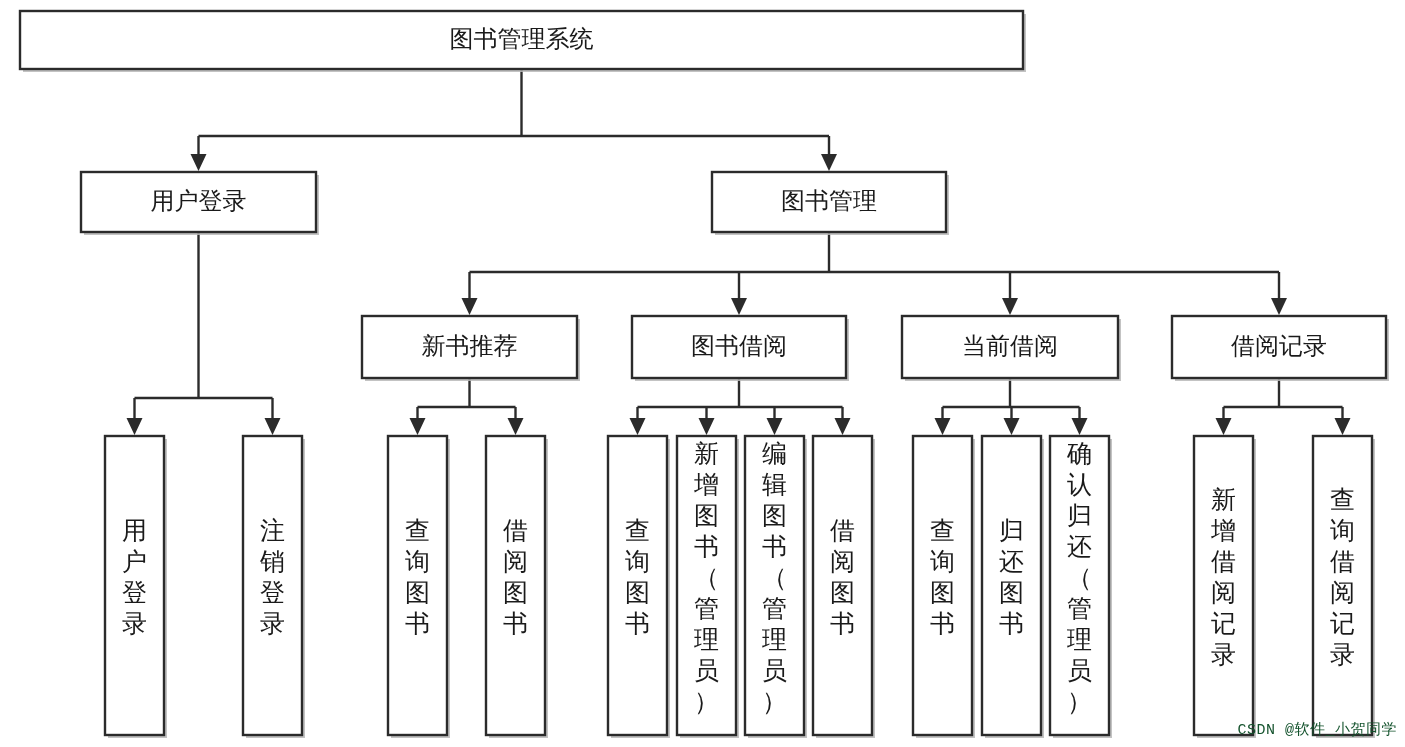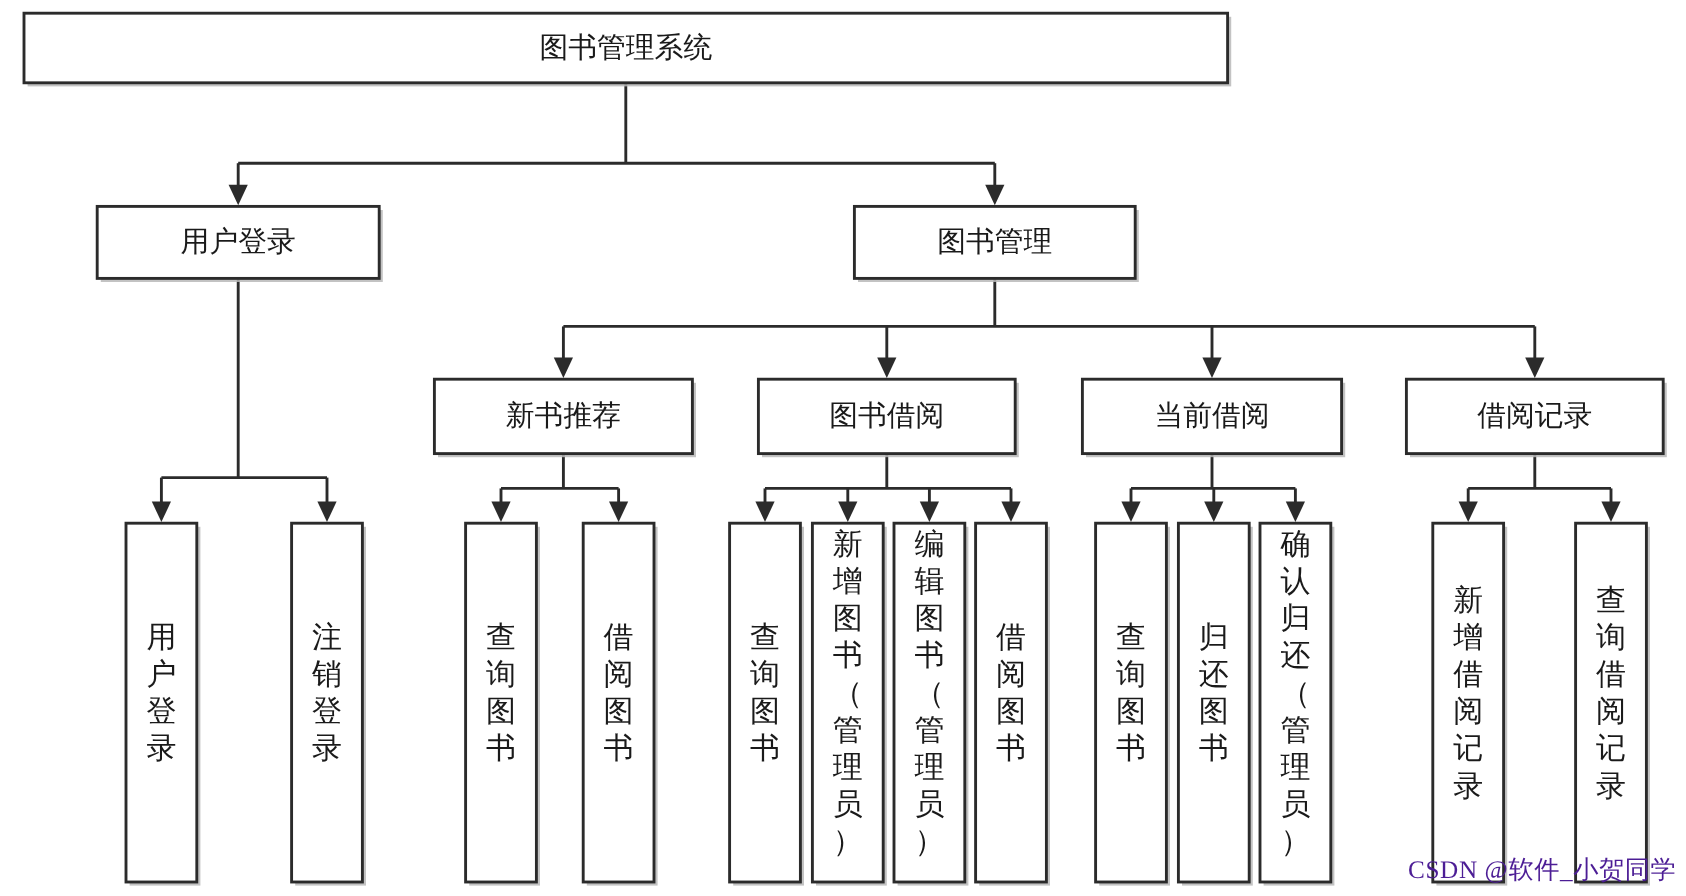--- a/index.html
+++ b/index.html
@@ -58,23 +58,23 @@
   .node-label-vertical {
     fill: #1a1a1a;
     font-family: "Liberation Sans", "DejaVu Sans", sans-serif;
     font-size: 25px;
     text-anchor: middle;
   }
   .watermark {
     position: absolute;
     right: 8px;
     bottom: 8px;
-    font-family: Liberation Serif, serif;
-    font-size: 21px;
-    color: #4c1d95;
+    font-family: Liberation Mono, monospace;
+    font-size: 15px;
+    color: #14532d;
     letter-spacing: .5px;
     white-space: nowrap;
     user-select: none;
   }
 </style>
 </head>
 <body>
 
 <div id="diagram-root">
   <svg class="flow-canvas" id="flow-canvas" viewBox="0 0 1405 747" xmlns="http://www.w3.org/2000/svg">

